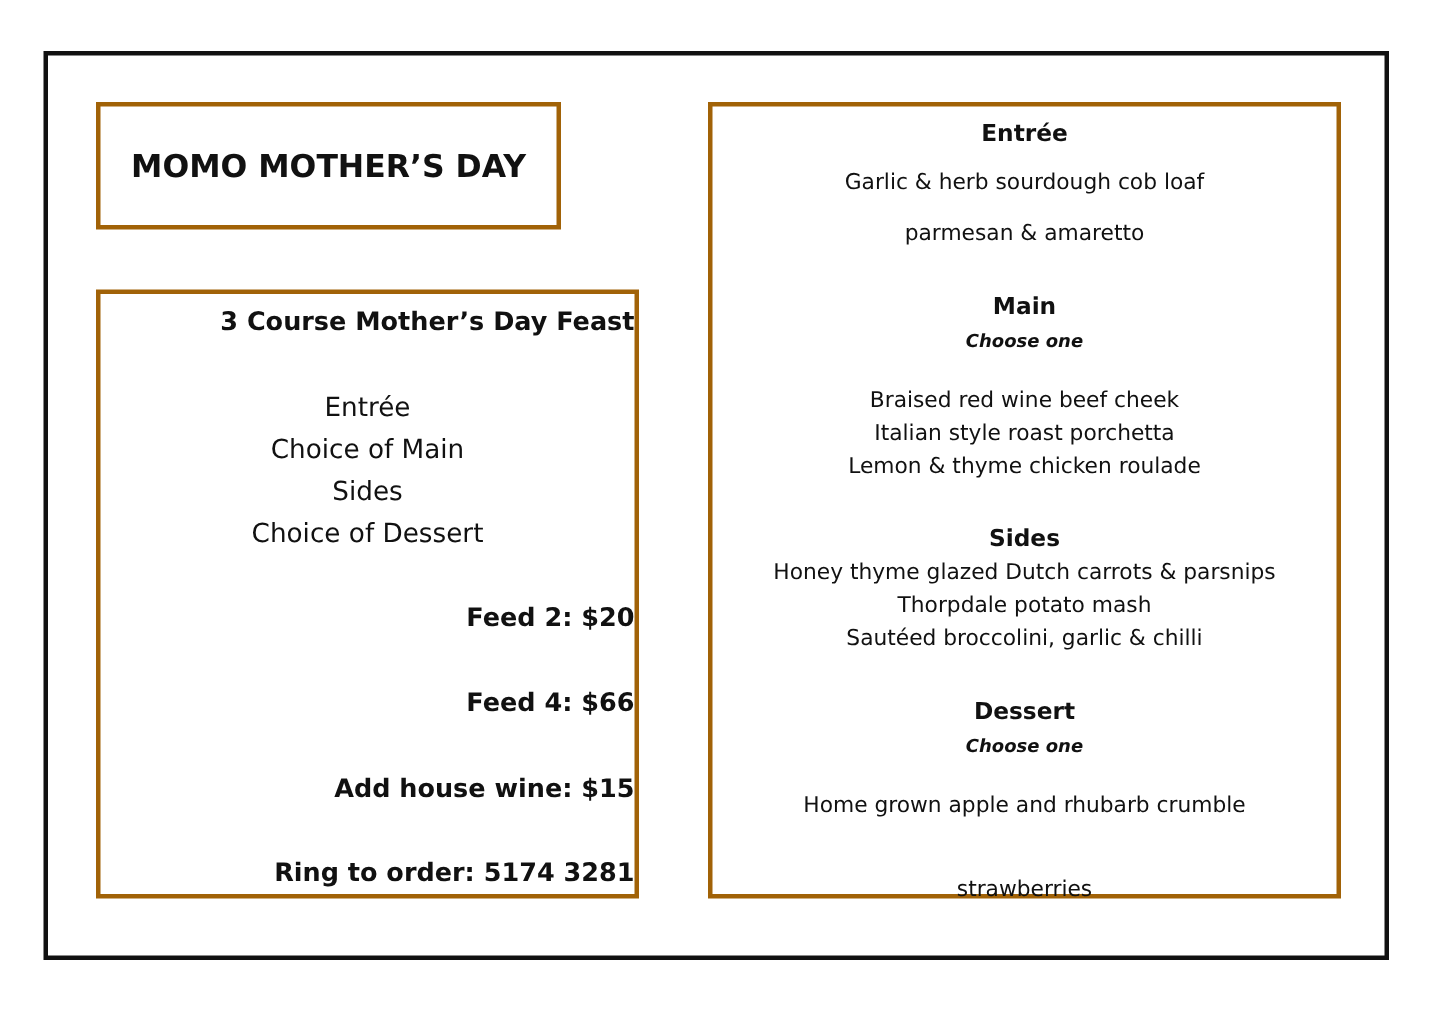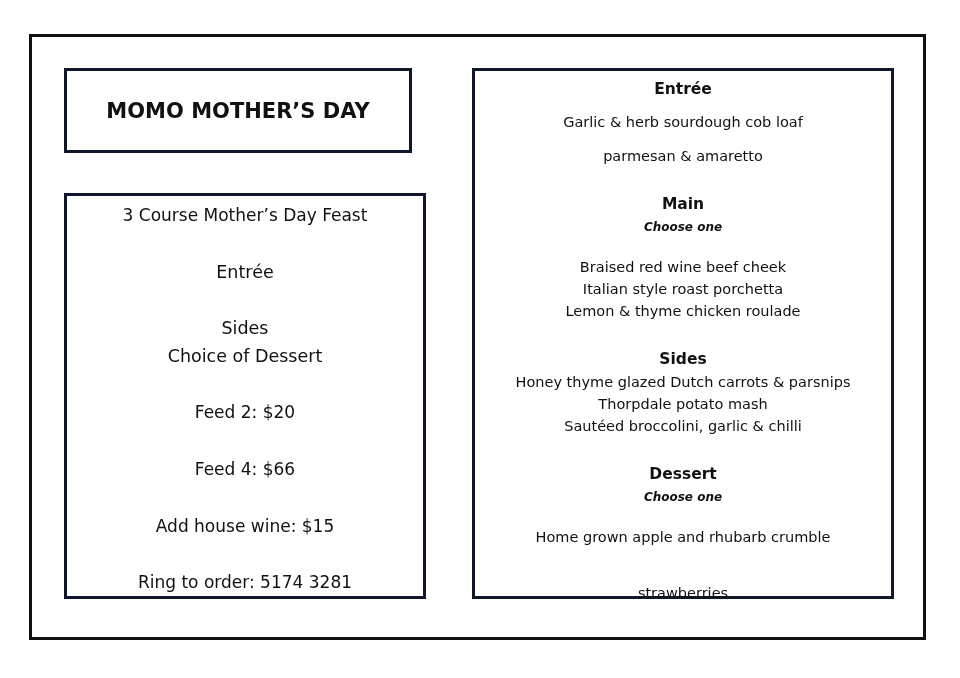--- a/index.html
+++ b/index.html
@@ -1,44 +1,45 @@
 <!DOCTYPE html>
 <html><head>
   <meta charset="utf-8">
   <style>
     html, body { margin: 0; padding: 0; background: #ffffff; }
     body { width: 960px; height: 678px; position: relative; overflow: hidden;
            font-family: "DejaVu Sans", "Liberation Sans", sans-serif; color: #111; }
     .frame { position: absolute; left: 29px; top: 34px; width: 897px; height: 606px;
              border: 3px solid #111; box-sizing: border-box; }
-    .box { position: absolute; border: 3px solid #0f172a; box-sizing: border-box; text-align: center; }
-    #title-box { left: 64px; top: 68px; width: 348px; height: 85px;
+    .box { position: absolute; border: 3px solid #a16207; box-sizing: border-box; text-align: center; }
+    #title-box { left: 64px; top: 68px; width: 310px; height: 85px;
                  display: flex; align-items: center; justify-content: center; }
     #title-box .t { font-weight: bold; font-size: 21px; letter-spacing: 0px; }
     #feast-box { left: 64px; top: 193px; width: 362px; height: 406px; }
     #menu-box { left: 472px; top: 68px; width: 422px; height: 531px; }
     .line { position: absolute; left: 0; right: 0; text-align: center; white-space: nowrap; }
-    .fb { font-weight: normal; font-size: 17px; }
+    .fb { font-weight: bold; font-size: 17px; text-align: right; }
     .fr { font-size: 17.5px; }
     .mh { font-weight: bold; font-size: 15.5px; }
     .mi { font-size: 14.5px; }
     .mc { font-size: 12px; font-weight: bold; font-style: italic; }
   </style>
 </head>
 <body>
 
 <div class="frame"></div>
 
 <div class="box" id="title-box">
   <span class="t">MOMO MOTHER’S DAY</span>
 </div>
 
 <div class="box" id="feast-box">
   <div class="line fb" style="top:9px">3 Course Mother’s Day Feast</div>
   <div class="line fr" style="top:66px">Entrée</div>
+  <div class="line fr" style="top:94px">Choice of Main</div>
   <div class="line fr" style="top:122px">Sides</div>
   <div class="line fr" style="top:150px">Choice of Dessert</div>
   <div class="line fb" style="top:206px">Feed 2: $20</div>
   <div class="line fb" style="top:263px">Feed 4: $66</div>
   <div class="line fb" style="top:320px">Add house wine: $15</div>
   <div class="line fb" style="top:376px">Ring to order: 5174 3281</div>
 </div>
 
 <div class="box" id="menu-box">
   <div class="line mh" style="top:9px">Entrée</div>

